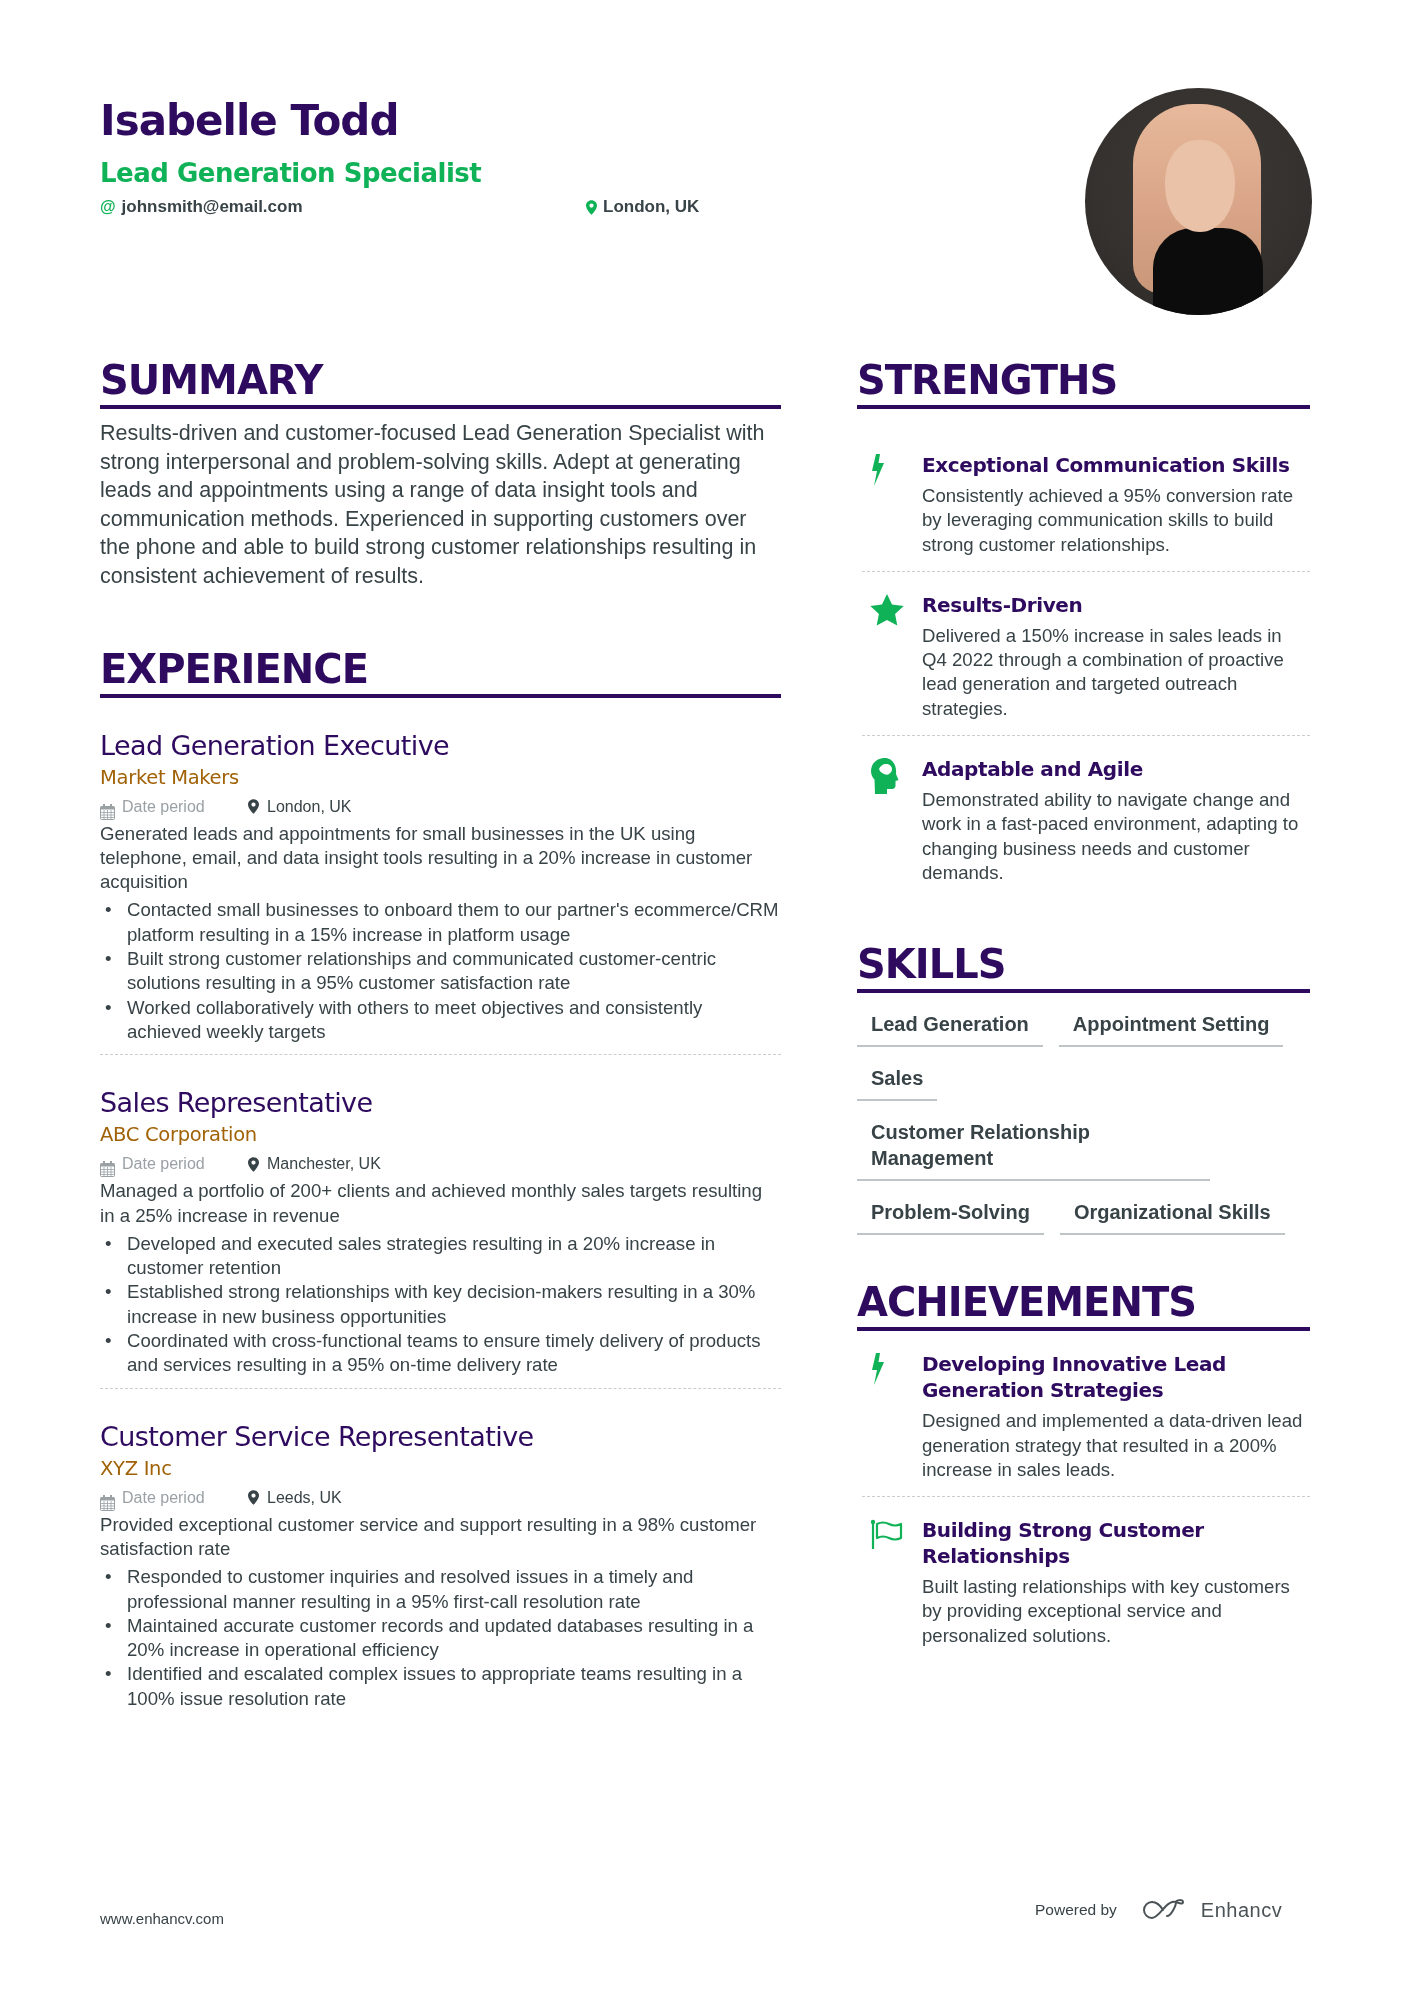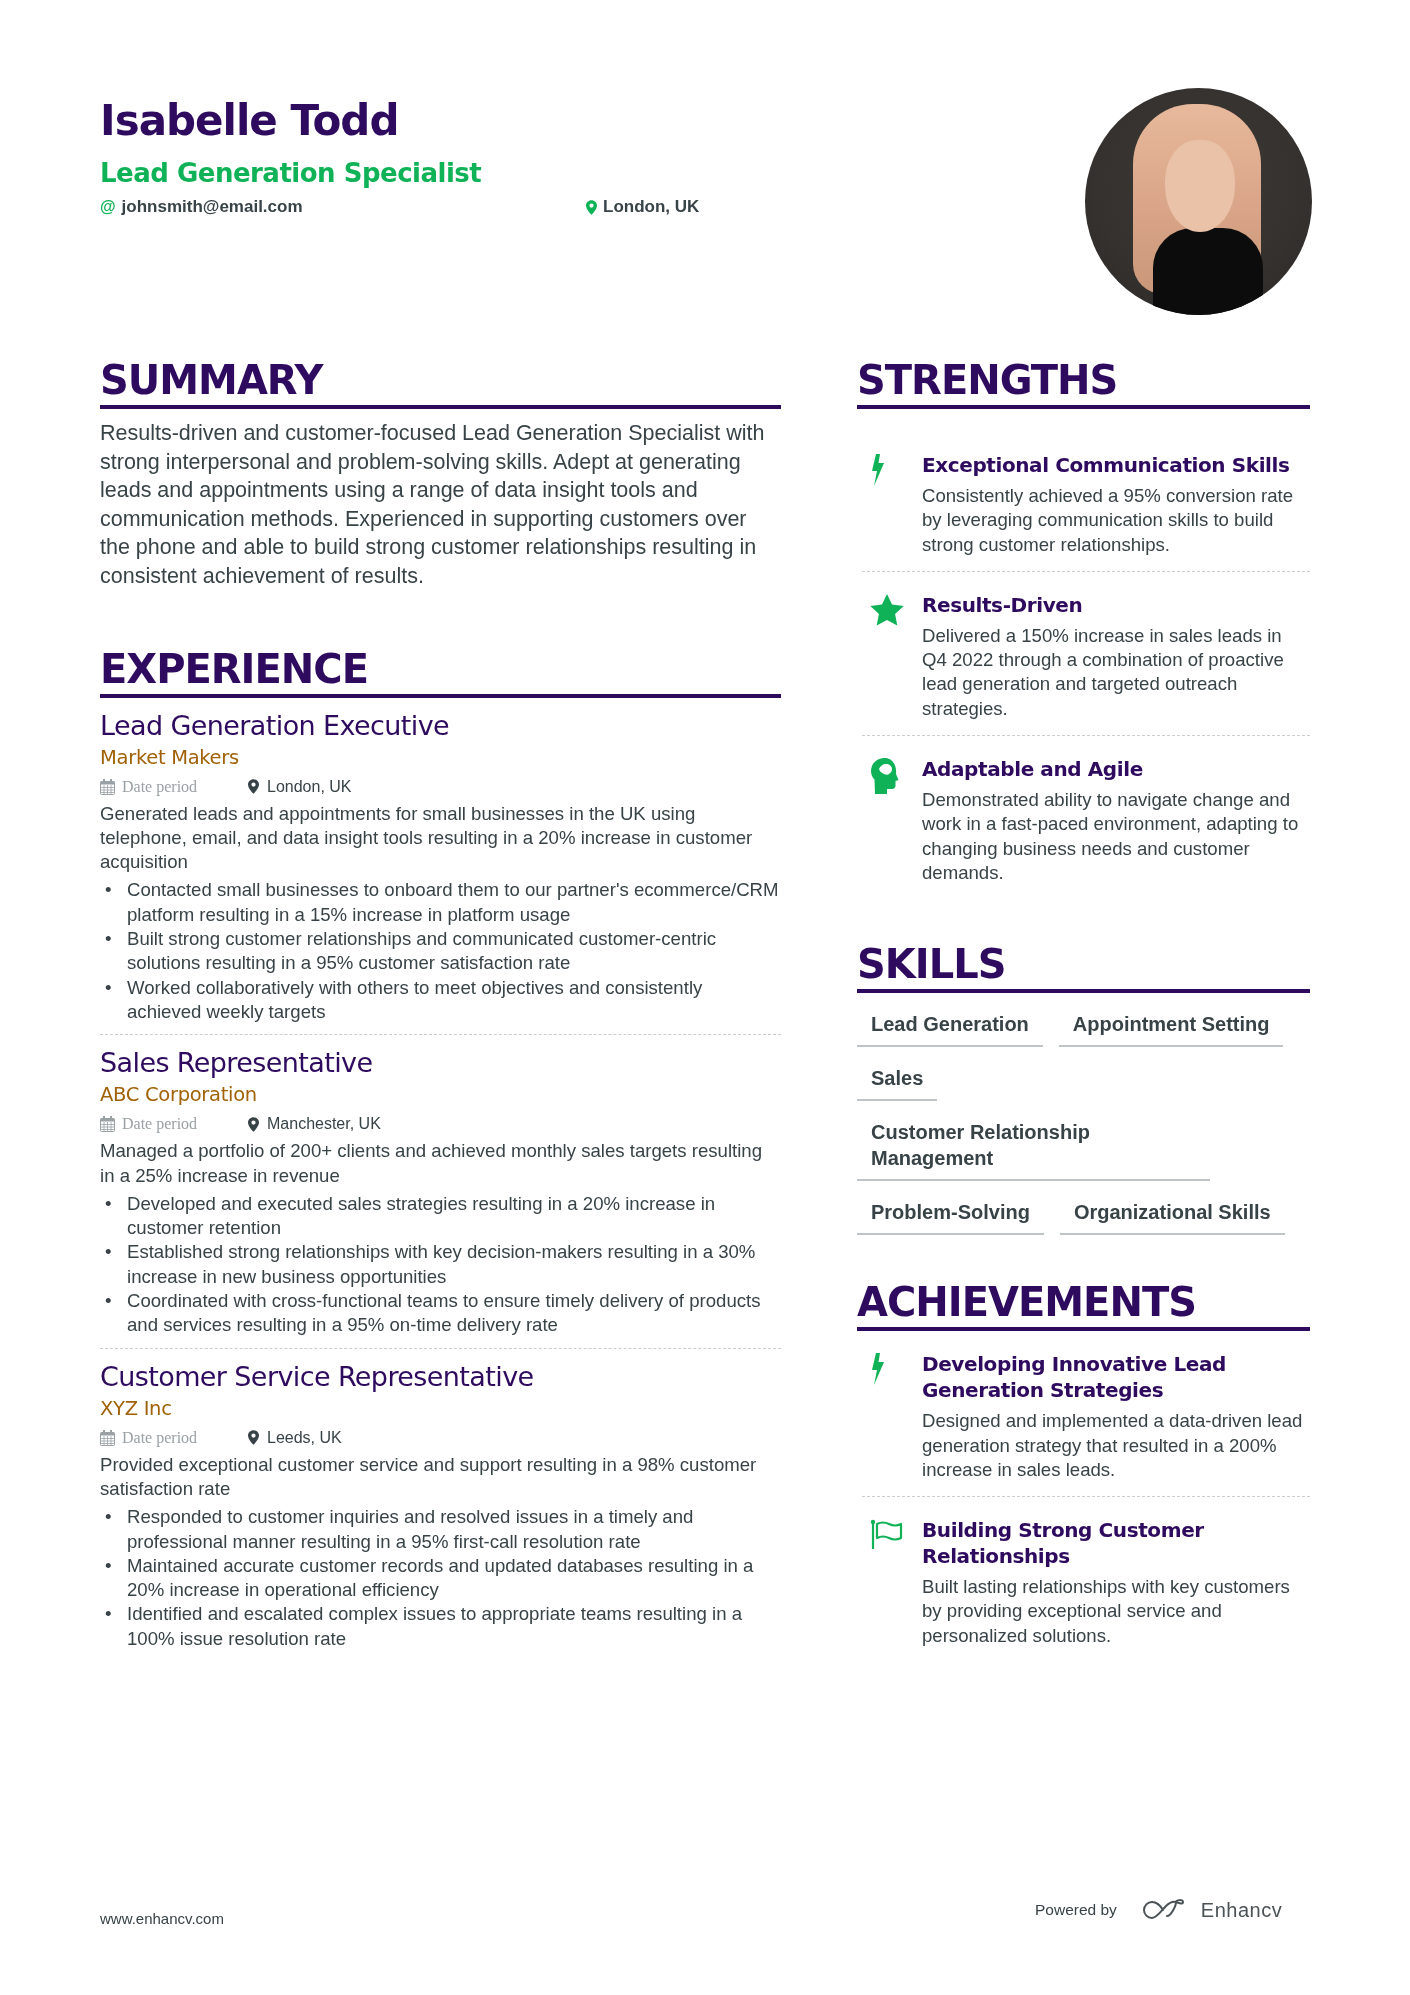--- a/index.html
+++ b/index.html
@@ -26,26 +26,26 @@
     #left { left: 100px; width: 681px; }
     #right { left: 862px; width: 448px; }
 
     .sec-title { font-family: "DejaVu Sans", sans-serif; font-weight: bold; font-size: 40px; line-height: 50px; color: #2f0b5f; letter-spacing: -1px; border-bottom: 4px solid #2f0b5f; padding-bottom: 0; }
     #right .sec-title { margin-left: -5px; }
 
     .body-text { font-size: 21px; line-height: 28.6px; color: #384347; }
     #summary-text { margin-top: 10px; font-size: 21.5px; }
 
     #experience { margin-top: 53px; }
-    .job { padding: 10px 0 10px 0; border-bottom: 1px dashed #c9cdd0; }
+    .job { padding: 10px 0 10px 0; border-bottom: 1px dashed #c9cdd0; margin-top: 20px; }
     .job:last-child { border-bottom: none; }
     .job-title { font-family: "DejaVu Sans", sans-serif; font-size: 27px; line-height: 36px; color: #2f0b5f; letter-spacing: -0.6px; }
     .company { font-family: "DejaVu Sans", sans-serif; font-weight: normal; font-size: 19.5px; line-height: 28px; color: #a16207; letter-spacing: -0.3px; }
     .meta { display: flex; align-items: center; font-size: 16px; line-height: 26px; margin-top: 2px; }
-    .meta .date { color: #9aa1a5; display: flex; align-items: center; gap: 7px; width: 148px; font-family: Liberation Serif, serif; }
+    .meta .date { color: #9aa1a5; display: flex; align-items: flex-end; gap: 7px; width: 148px; }
     .meta .loc { color: #384347; display: flex; align-items: center; gap: 8px; }
     .job-desc { font-size: 18.6px; line-height: 24.3px; color: #384347; margin-top: 2px; }
     .bullets { list-style: none; margin-top: 4px; }
     .bullets li { position: relative; padding-left: 27px; font-size: 18.6px; line-height: 24.3px; color: #384347; }
     .bullets li::before { content: "•"; position: absolute; left: 5px; top: 0; color: #384347; }
 
     
     .r-item { display: flex; padding: 20px 0 14px 0; border-bottom: 1px dashed #c9cdd0; }
     .r-item:last-child { border-bottom: none; }
     .r-icon { width: 60px; flex: 0 0 60px; padding-left: 8px; padding-top: 2px; }

